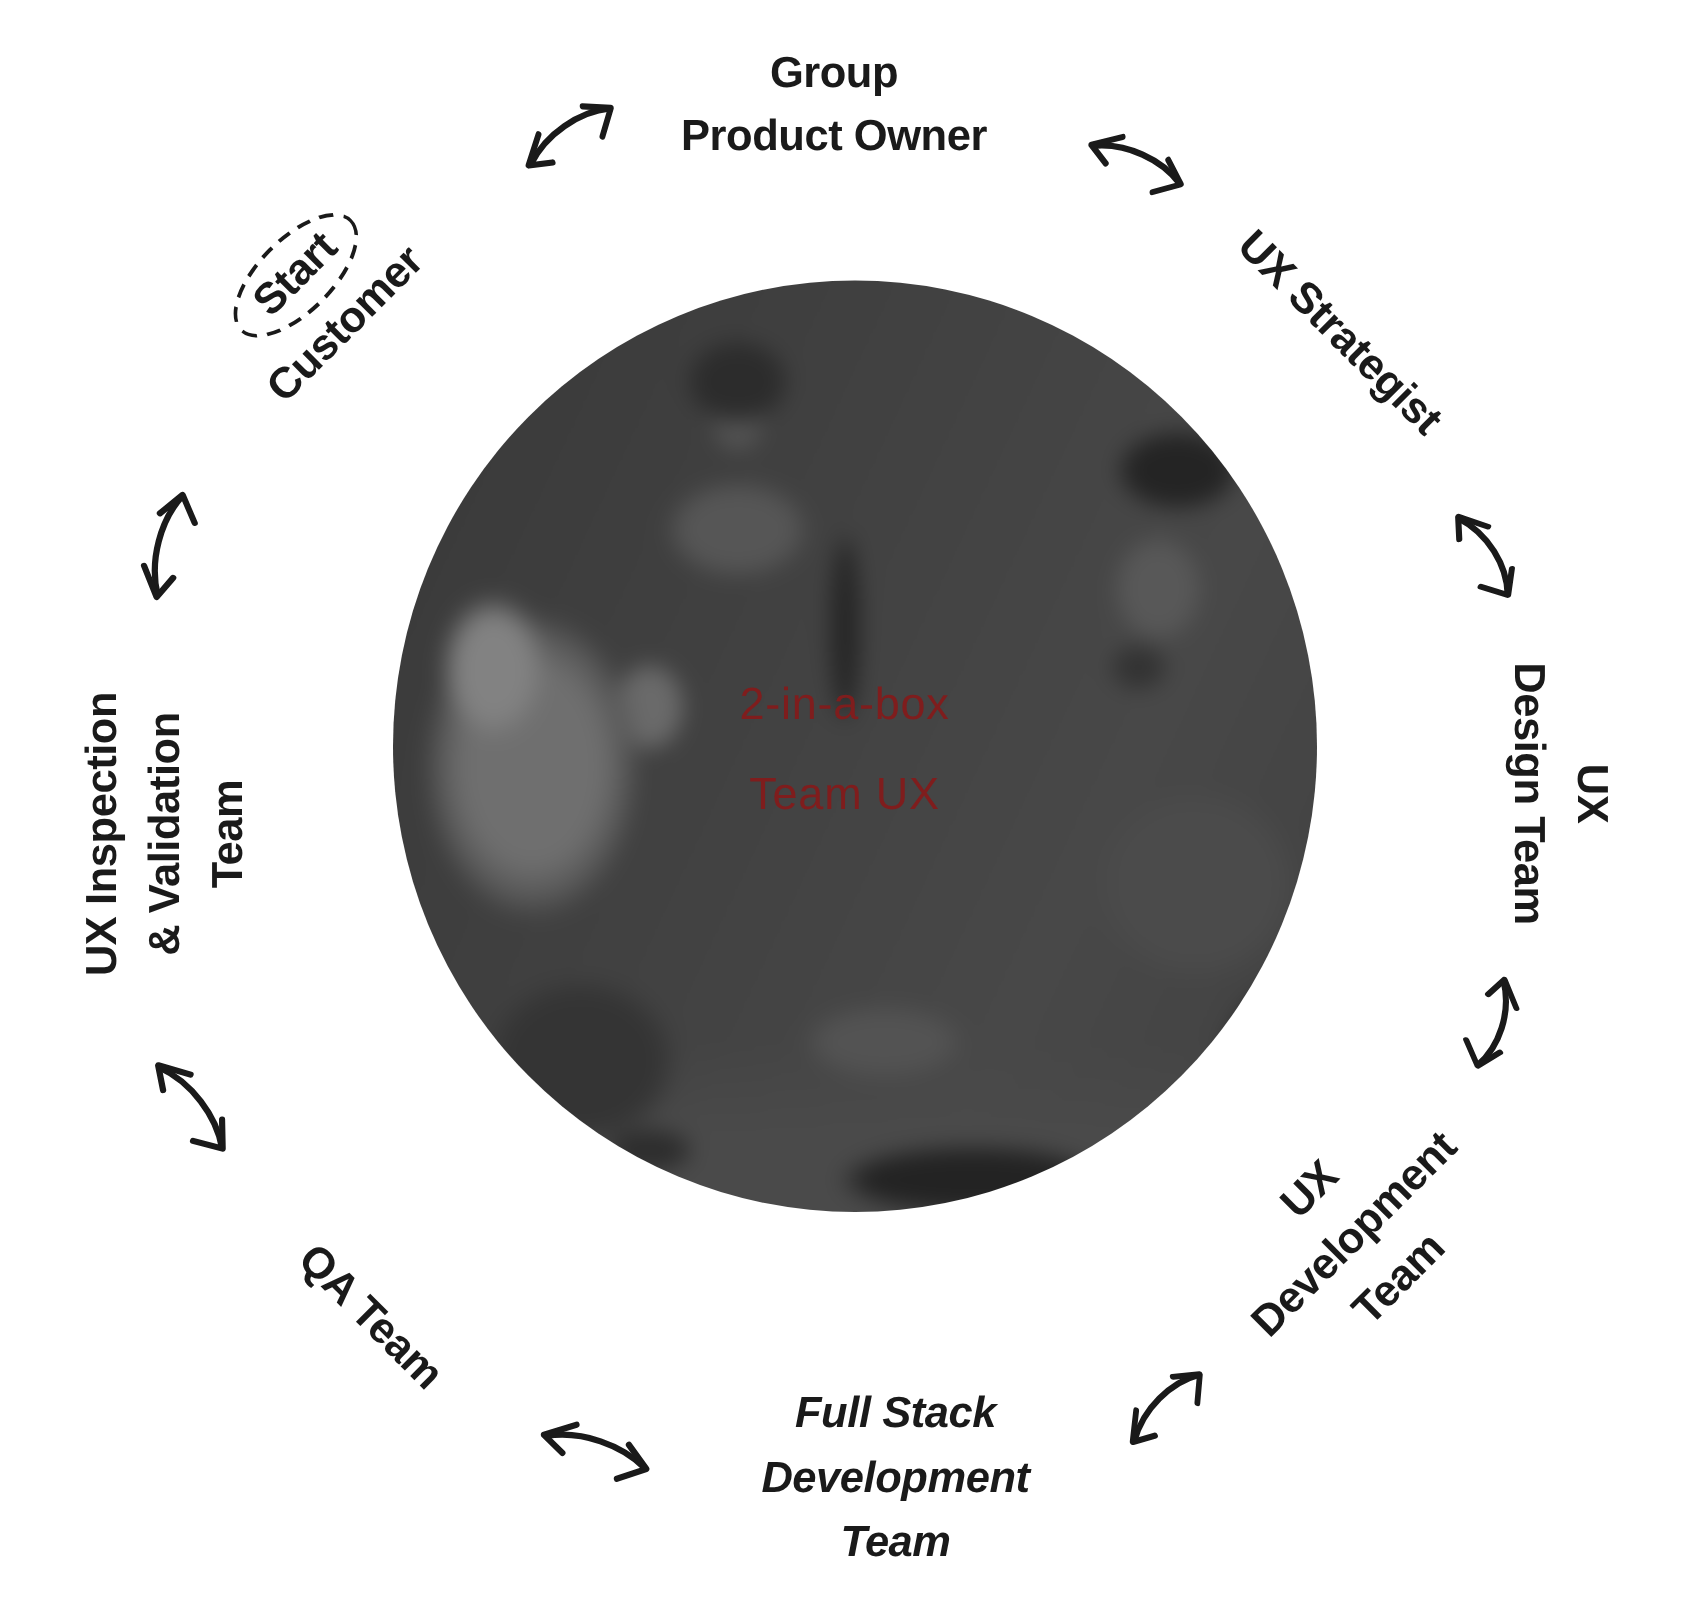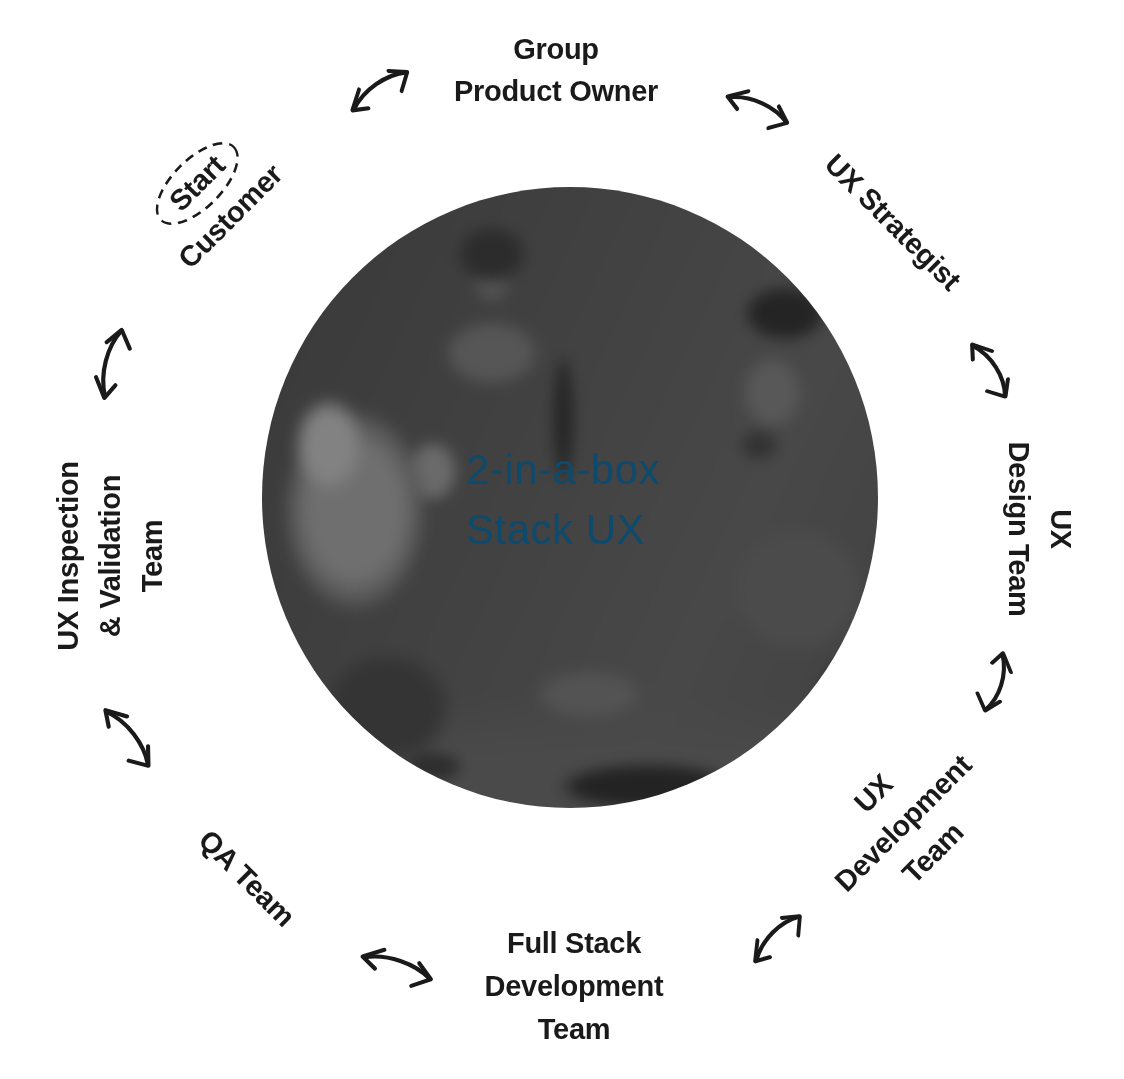--- a/index.html
+++ b/index.html
@@ -59,23 +59,23 @@
       radial-gradient(46px 23px at 29% 91%, #2d2d2d 52%, rgba(0,0,0,0) 65%),
       
       linear-gradient(to top, #4a4a4a 0%, #4a4a4a 10%, rgba(0,0,0,0) 20%),
       
       linear-gradient(115deg, #383838 0%, #414141 40%, #484848 70%, #404040 100%);
   }
   .center-caption {
     position: absolute;
     left: 563px; top: 500px;
     transform: translate(-50%, -50%);
-    text-align: left;
-    color: #0c4a6e;
-    font-size: 42px;
+    text-align: center;
+    color: #7f1d1d;
+    font-size: 30px;
     line-height: 60px;
     font-weight: 400;
     white-space: nowrap;
     letter-spacing: 0.5px;
   }
 
   
   .node {
     position: absolute;
     text-align: center;
@@ -85,21 +85,21 @@
     font-weight: 600;
     line-height: 42px;
     letter-spacing: -0.3px;
     transform-origin: center;
   }
   .n-product-owner   { left: 556px;  top: 70px;  transform: translate(-50%,-50%); }
   .n-start-customer  { left: 214px;  top: 200px; transform: translate(-50%,-50%) rotate(-45deg); line-height: 47px; }
   .n-ux-strategist   { left: 893px;  top: 222px; transform: translate(-50%,-50%) rotate(45deg); }
   .n-ux-design       { left: 1040px; top: 529px; transform: translate(-50%,-50%) rotate(90deg); }
   .n-ux-development  { left: 903px;  top: 823px; transform: translate(-50%,-50%) rotate(-45deg); }
-  .n-full-stack      { left: 574px;  top: 986px; transform: translate(-50%,-50%); line-height: 43px; }
+  .n-full-stack      { left: 597px;  top: 986px; transform: translate(-50%,-50%); line-height: 43px; font-style: italic; }
   .n-qa-team         { left: 247px;  top: 878px; transform: translate(-50%,-50%) rotate(45deg); }
   .n-ux-inspection   { left: 110px;  top: 556px; transform: translate(-50%,-50%) rotate(-90deg); }
 
   .start-oval {
     position: relative;
     display: inline-block;
     padding: 0 8px;
   }
   .start-oval .oval-svg {
     position: absolute;
@@ -134,21 +134,21 @@
 </head>
 <body>
 
 <div id="stage">
 
   <div class="photo-circle">
     <div class="photo-art"></div>
   </div>
   <div class="center-caption">
     <div>2-in-a-box</div>
-    <div>Stack UX</div>
+    <div>Team UX</div>
   </div>
 
   <div class="node n-product-owner">
     <div>Group</div>
     <div>Product Owner</div>
   </div>
 
   <div class="node n-start-customer">
     <div>
       <span class="start-oval">

